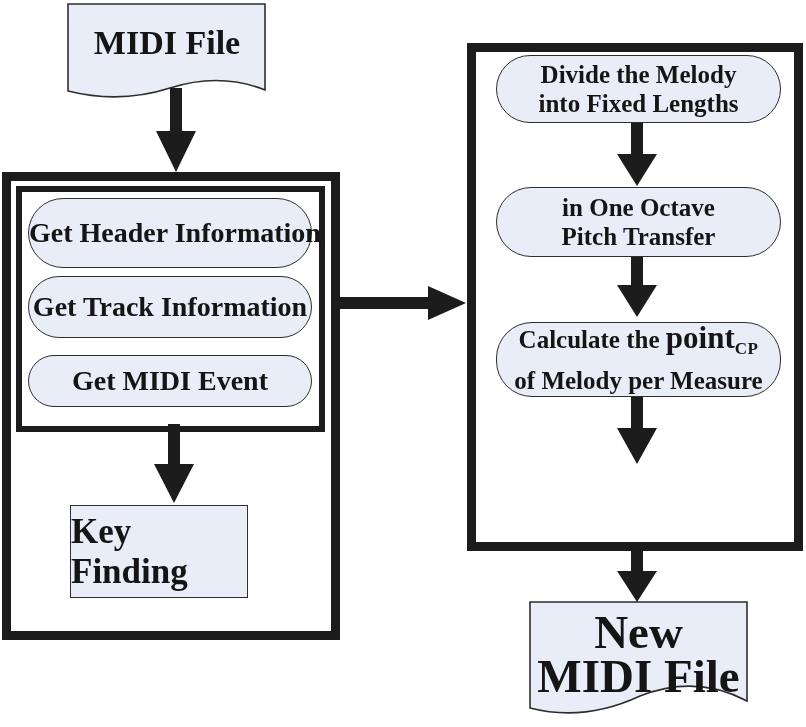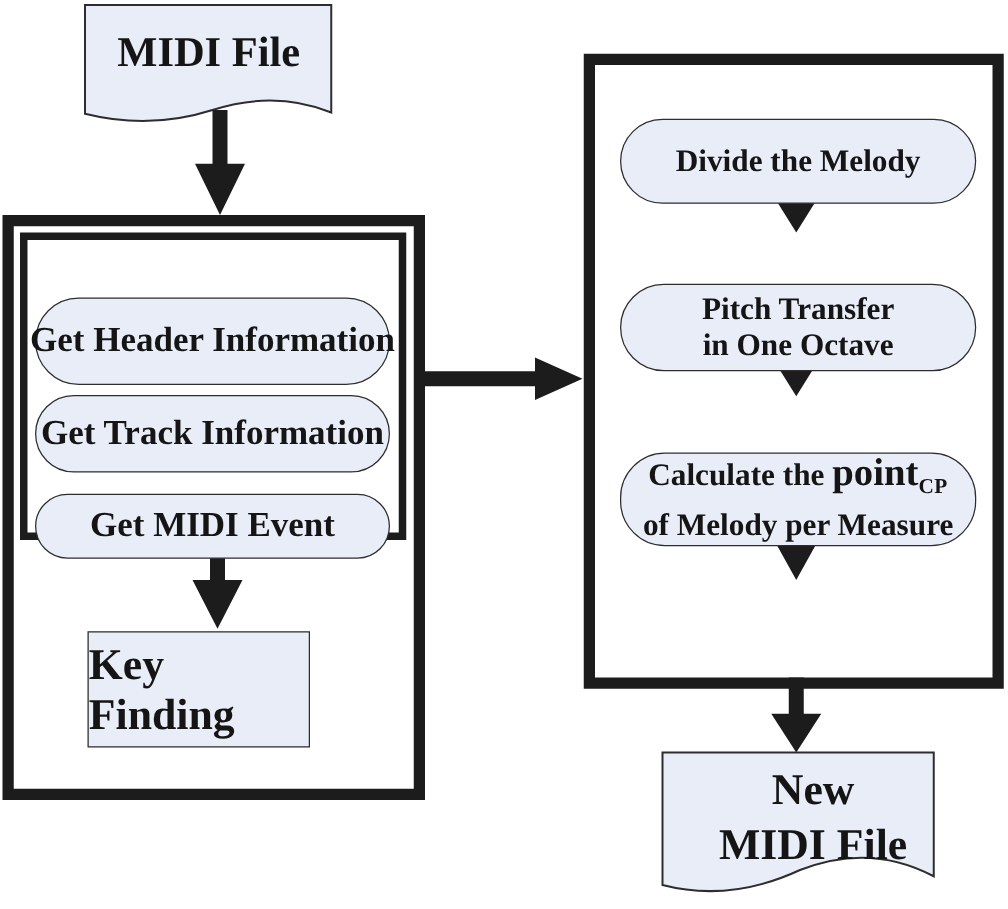--- a/index.html
+++ b/index.html
@@ -11,35 +11,35 @@
   svg.layer{position:absolute;left:0;top:0;z-index:1;pointer-events:none;}
   .doc-shape{fill:var(--shape-fill,#E8EDF8);stroke:var(--shape-stroke,#2D2D2D);stroke-width:1.6;}
   .arrow{fill:var(--line,#1C1C1C);stroke:none;}
   .box{position:absolute;z-index:2;background:transparent;box-sizing:border-box;border-style:solid;border-color:var(--line,#1C1C1C);}
   .box.outer-left{left:2px;top:172px;width:338px;height:468px;border-width:9px;}
   .box.inner-left{left:16px;top:186px;width:309px;height:246px;border-width:6px;}
   .box.right-stage{left:467px;top:43px;width:336px;height:508px;border-width:9px;}
   .pill{
     position:absolute;z-index:3;box-sizing:border-box;
     background:var(--shape-fill,#E8EDF8);border:1.5px solid var(--shape-stroke,#2D2D2D);
-    border-radius:36px;display:flex;flex-direction:column;align-items:center;justify-content:center;
-    text-align:center;font-weight:700;margin-top:40px;
+    border-radius:36px;display:flex;flex-direction:column;justify-content:center;
+    text-align:center;font-weight:700;
   }
   .pill .pill-line{display:block;white-space:nowrap;}
   .left-pill{left:28px;width:284px;font-size:28px;}
   .right-pill{left:496px;width:285px;font-size:25px;line-height:29px;}
   .rect-node{
     position:absolute;z-index:3;box-sizing:border-box;left:70px;top:505px;width:178px;height:93px;
     background:var(--shape-fill,#E8EDF8);border:1.5px solid var(--shape-stroke,#2D2D2D);
     display:flex;align-items:center;justify-content:flex-start;font-size:35px;font-weight:700;
   }
   .doc-label{position:absolute;z-index:4;text-align:center;font-weight:700;}
   .doc-label .doc-line{display:block;}
   .midi-file-label{left:68px;top:24px;width:198px;font-size:34px;}
-  .new-midi-label{left:530px;top:610px;width:217px;font-size:35px;line-height:44px;padding-left:12px;}
+  .new-midi-label{left:530px;top:610px;width:217px;font-size:47px;line-height:44px;}
   .point-word{font-size:31px;}
   .point-sub{font-size:17px;vertical-align:-6px;letter-spacing:0.5px;}
   .calc-pill{line-height:32px;}
 </style>
 </head>
 <body>
 
 <div class="canvas">
 
   <svg class="layer" width="806" height="727" viewBox="0 0 806 727">
@@ -74,24 +74,25 @@
   <div class="pill left-pill" style="top:355px;height:52px;">
     <span class="pill-line">Get MIDI Event</span>
   </div>
 
   <div class="rect-node">
     <span>Key Finding</span>
   </div>
 
   <div class="pill right-pill" style="top:55px;height:68px;">
     <span class="pill-line">Divide the Melody</span>
+    <span class="pill-line">into Fixed Lengths</span>
   </div>
   <div class="pill right-pill" style="top:187px;height:70px;">
+    <span class="pill-line">in One Octave</span>
     <span class="pill-line">Pitch Transfer</span>
-    <span class="pill-line">in One Octave</span>
   </div>
   <div class="pill right-pill calc-pill" style="top:322px;height:75px;">
     <span class="pill-line"><span>Calculate the </span><span class="point-word">point</span><span class="point-sub">CP</span></span>
     <span class="pill-line">of Melody per Measure</span>
   </div>
 
   <div class="doc-label new-midi-label">
     <span class="doc-line">New</span>
     <span class="doc-line">MIDI File</span>
   </div>

